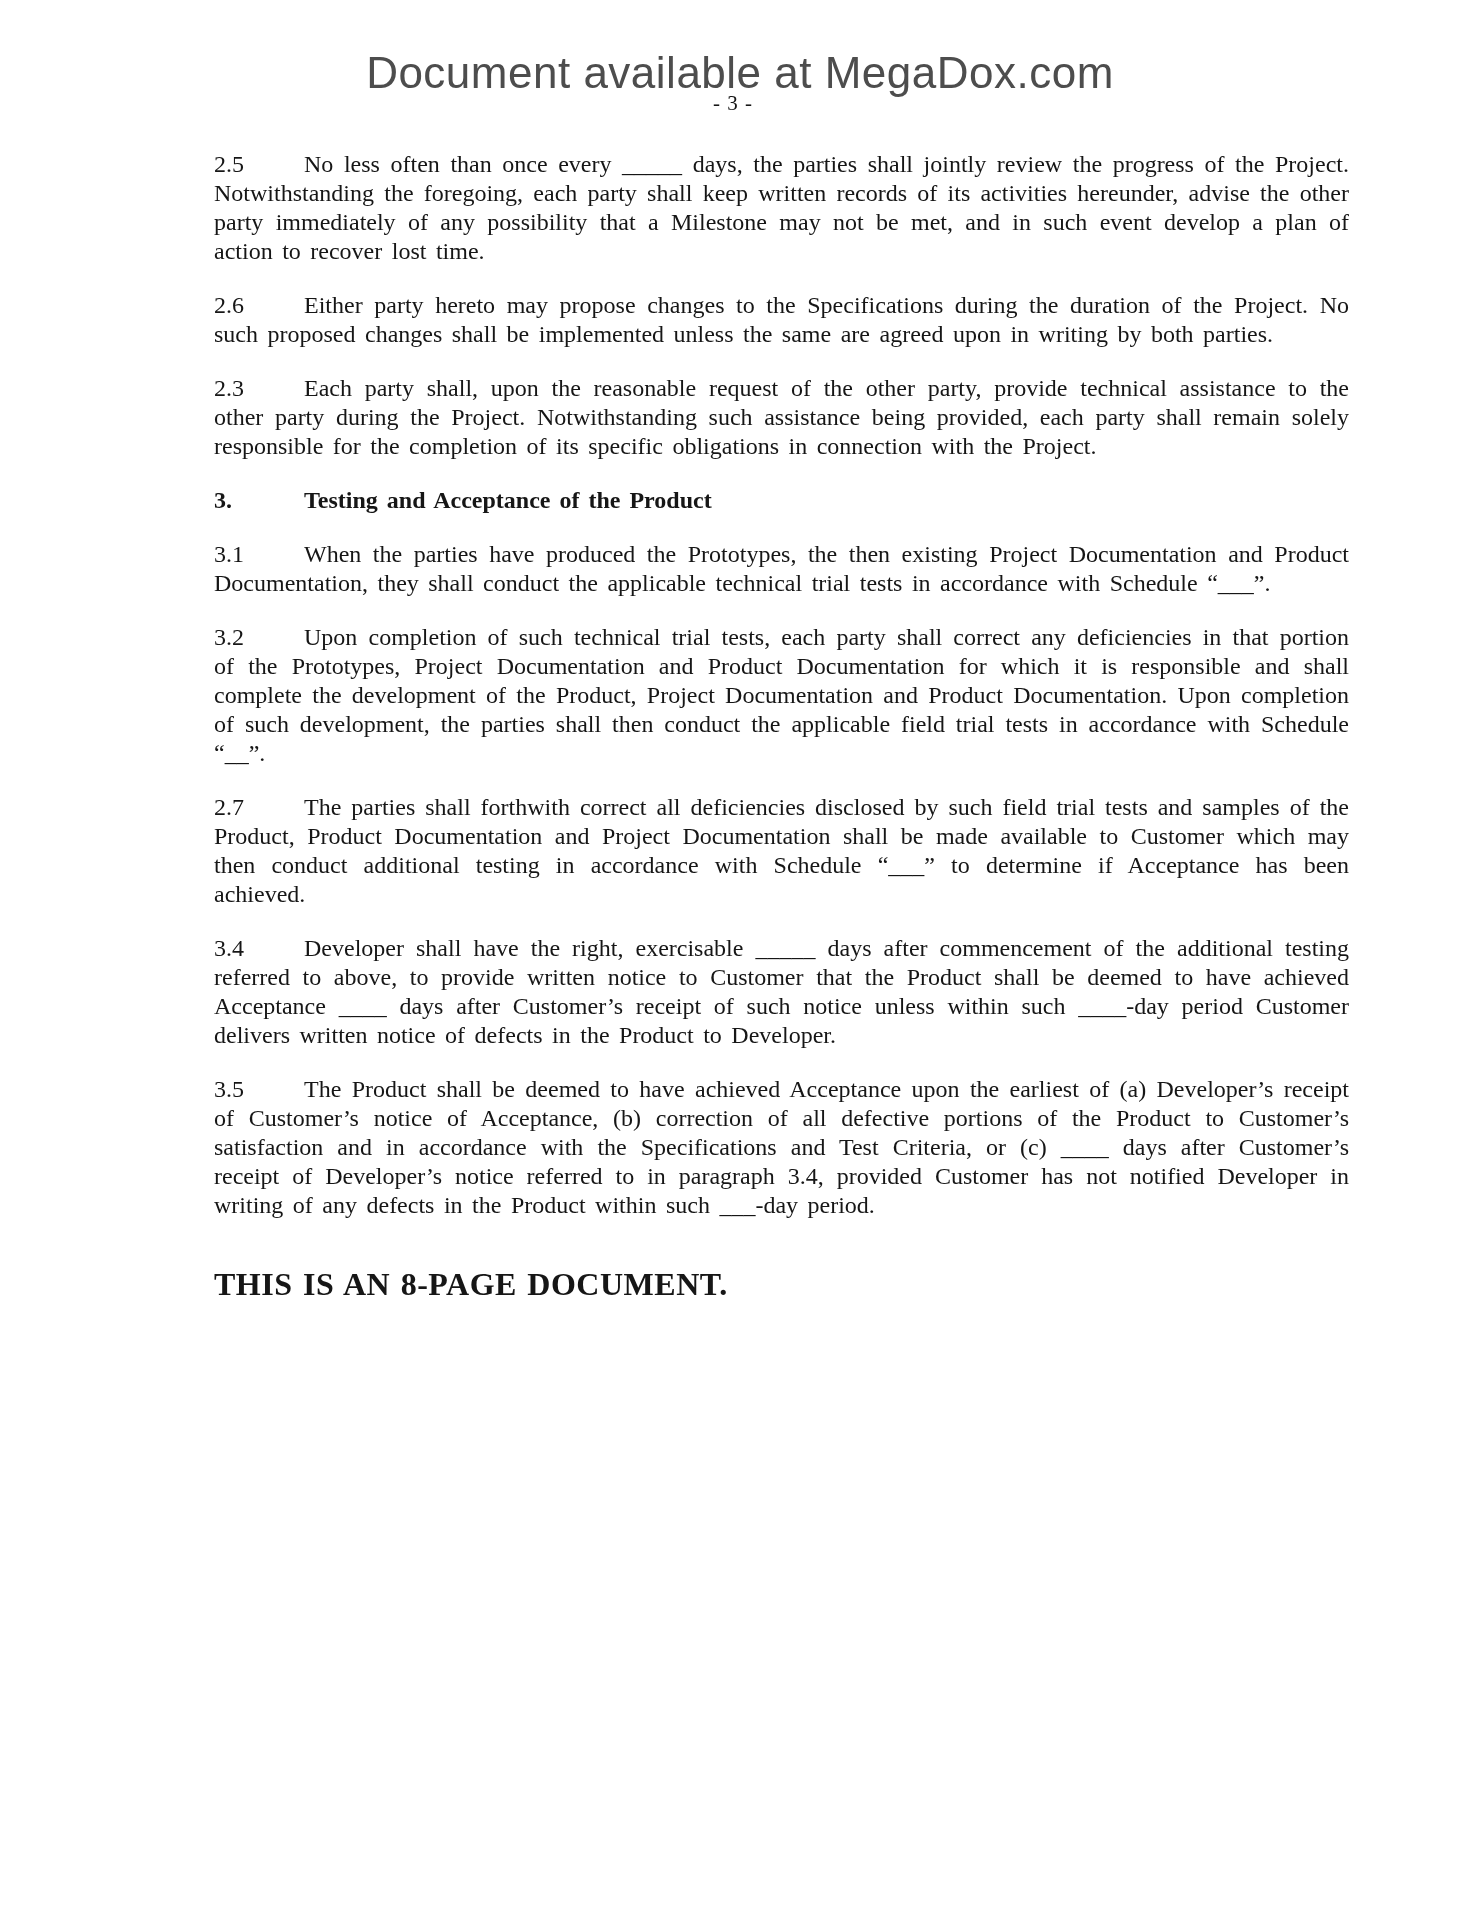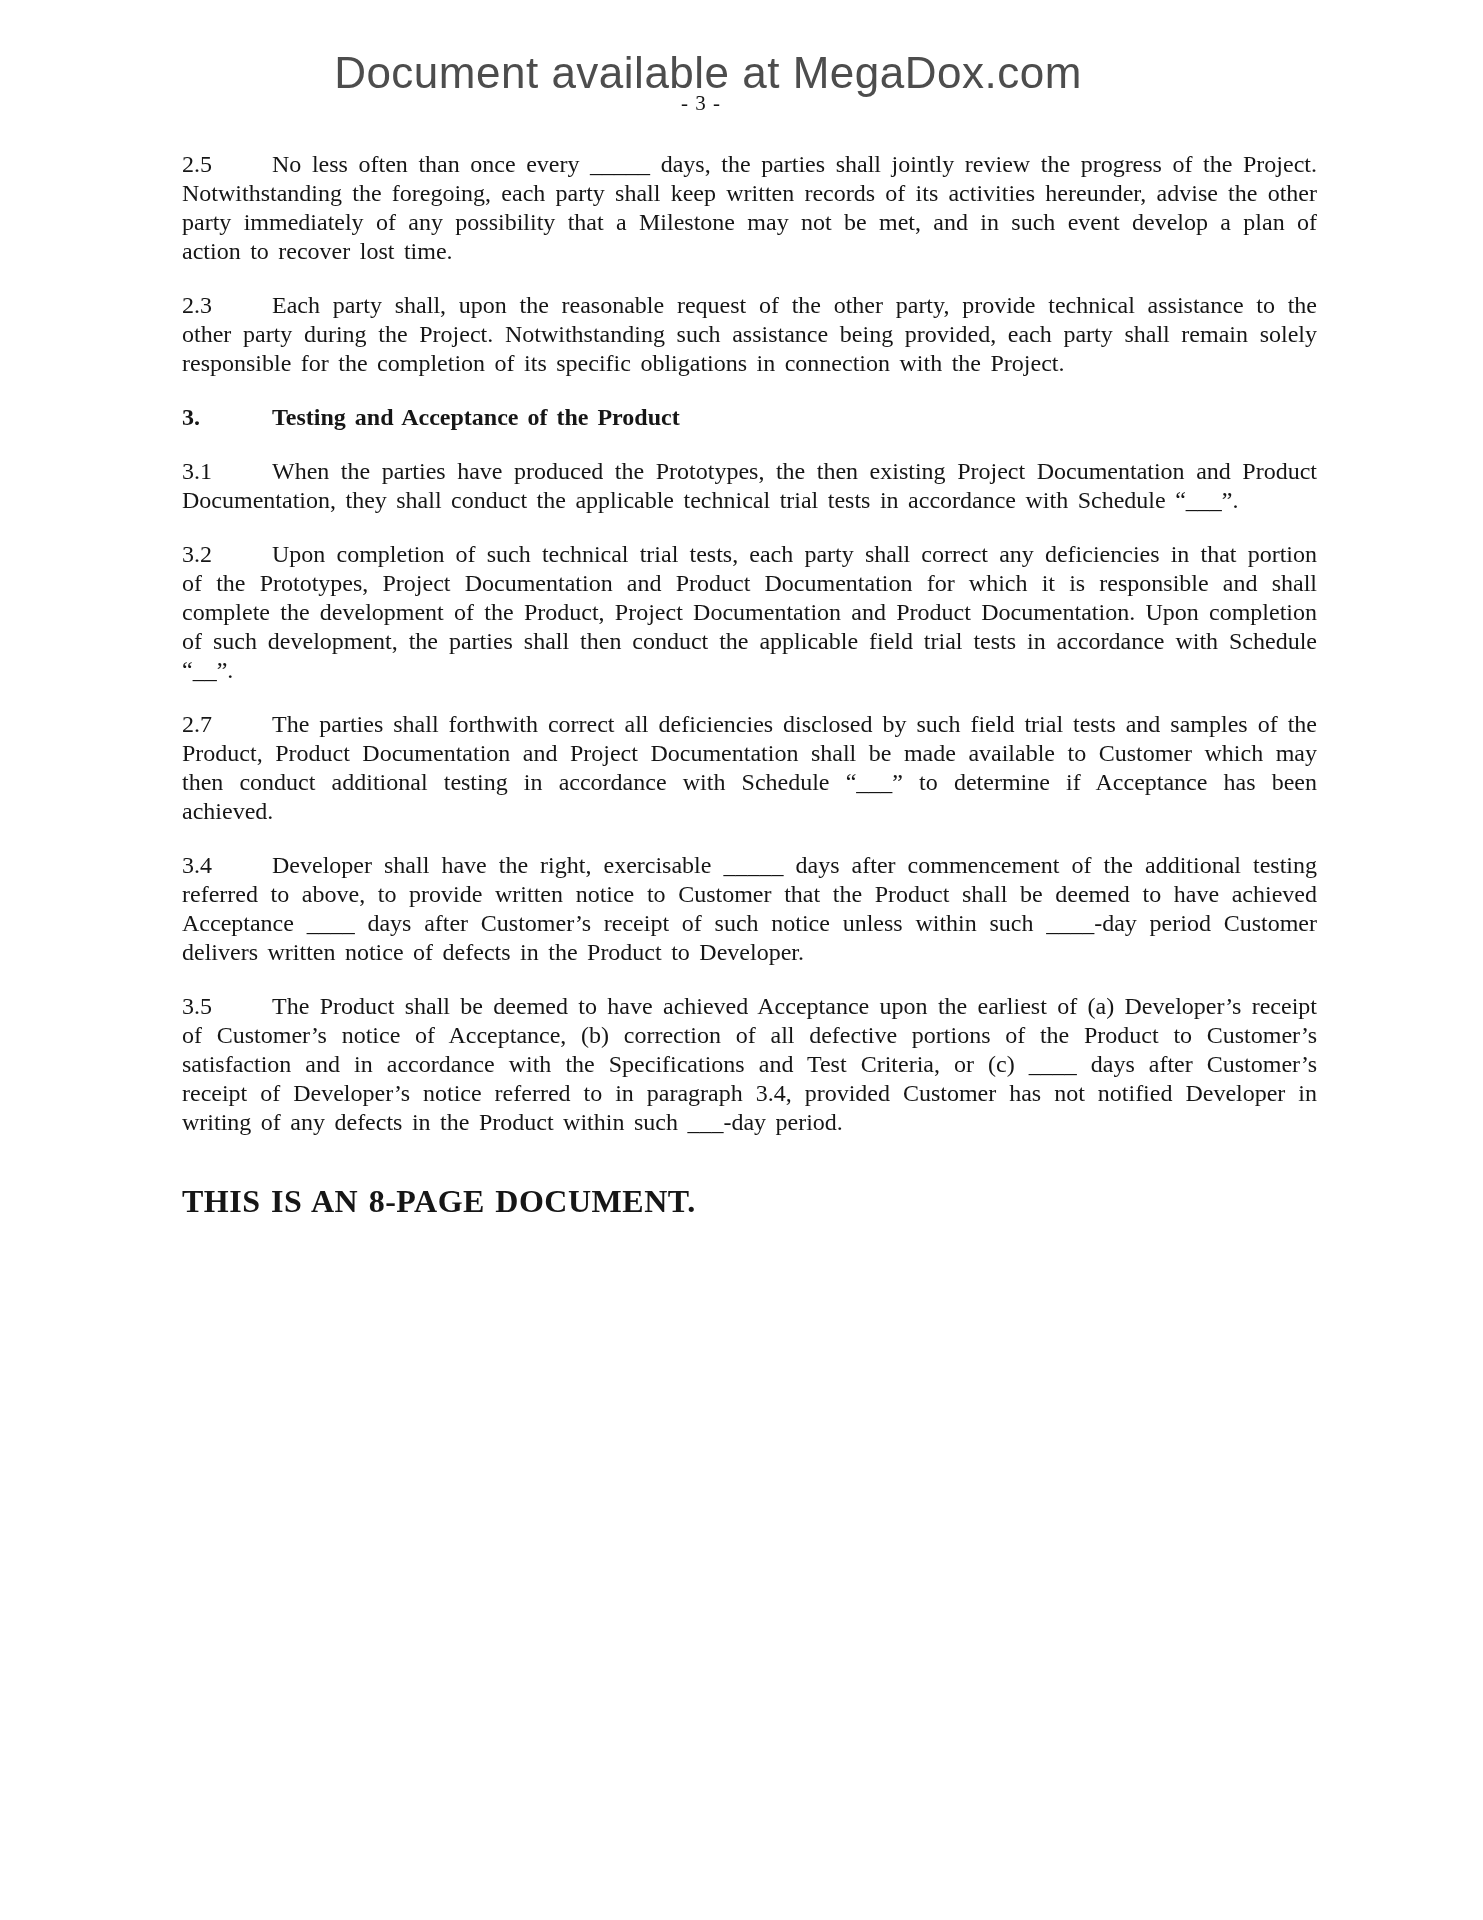--- a/index.html
+++ b/index.html
@@ -8,20 +8,21 @@
     background: #ffffff;
   }
   .page {
     position: relative;
     width: 1338px;
     height: 1920px;
     background: #ffffff;
     overflow: hidden;
     font-family: "Liberation Serif", "DejaVu Serif", serif;
     color: #161616;
+    margin-left: 32px;
   }
   .watermark {
     position: absolute;
     top: 50px;
     left: 0;
     width: 1416px;
     text-align: center;
     font-family: "Liberation Sans", "DejaVu Sans", sans-serif;
     font-size: 44px;
     line-height: 46px;
@@ -79,20 +80,21 @@
 <div class="page">
 
   <div class="watermark">Document available at MegaDox.com</div>
 
   <div class="pageno">- 3 -</div>
 
   <div class="content">
 
     <p class="clause"><span class="cnum">2.5</span><span>No less often than once every _____ days, the parties shall jointly review the progress of the Project. Notwithstanding the foregoing, each party shall keep written records of its activities hereunder, advise the other party immediately of any possibility that a Milestone may not be met, and in such event develop a plan of action to recover lost time.</span></p>
 
+    <p class="clause"><span class="cnum">2.6</span><span>Either party hereto may propose changes to the Specifications during the duration of the Project. No such proposed changes shall be implemented unless the same are agreed upon in writing by both parties.</span></p>
 
     <p class="clause"><span class="cnum">2.3</span><span>Each party shall, upon the reasonable request of the other party, provide technical assistance to the other party during the Project. Notwithstanding such assistance being provided, each party shall remain solely responsible for the completion of its specific obligations in connection with the Project.</span></p>
 
     <p class="heading"><span class="cnum">3.</span><span>Testing and Acceptance of the Product</span></p>
 
     <p class="clause"><span class="cnum">3.1</span><span>When the parties have produced the Prototypes, the then existing Project Documentation and Product Documentation, they shall conduct the applicable technical trial tests in accordance with Schedule “___”.</span></p>
 
     <p class="clause"><span class="cnum">3.2</span><span>Upon completion of such technical trial tests, each party shall correct any deficiencies in that portion of the Prototypes, Project Documentation and Product Documentation for which it is responsible and shall complete the development of the Product, Project Documentation and Product Documentation. Upon completion of such development, the parties shall then conduct the applicable field trial tests in accordance with Schedule “__”.</span></p>
 
     <p class="clause"><span class="cnum">2.7</span><span>The parties shall forthwith correct all deficiencies disclosed by such field trial tests and samples of the Product, Product Documentation and Project Documentation shall be made available to Customer which may then conduct additional testing in accordance with Schedule “___” to determine if Acceptance has been achieved.</span></p>

